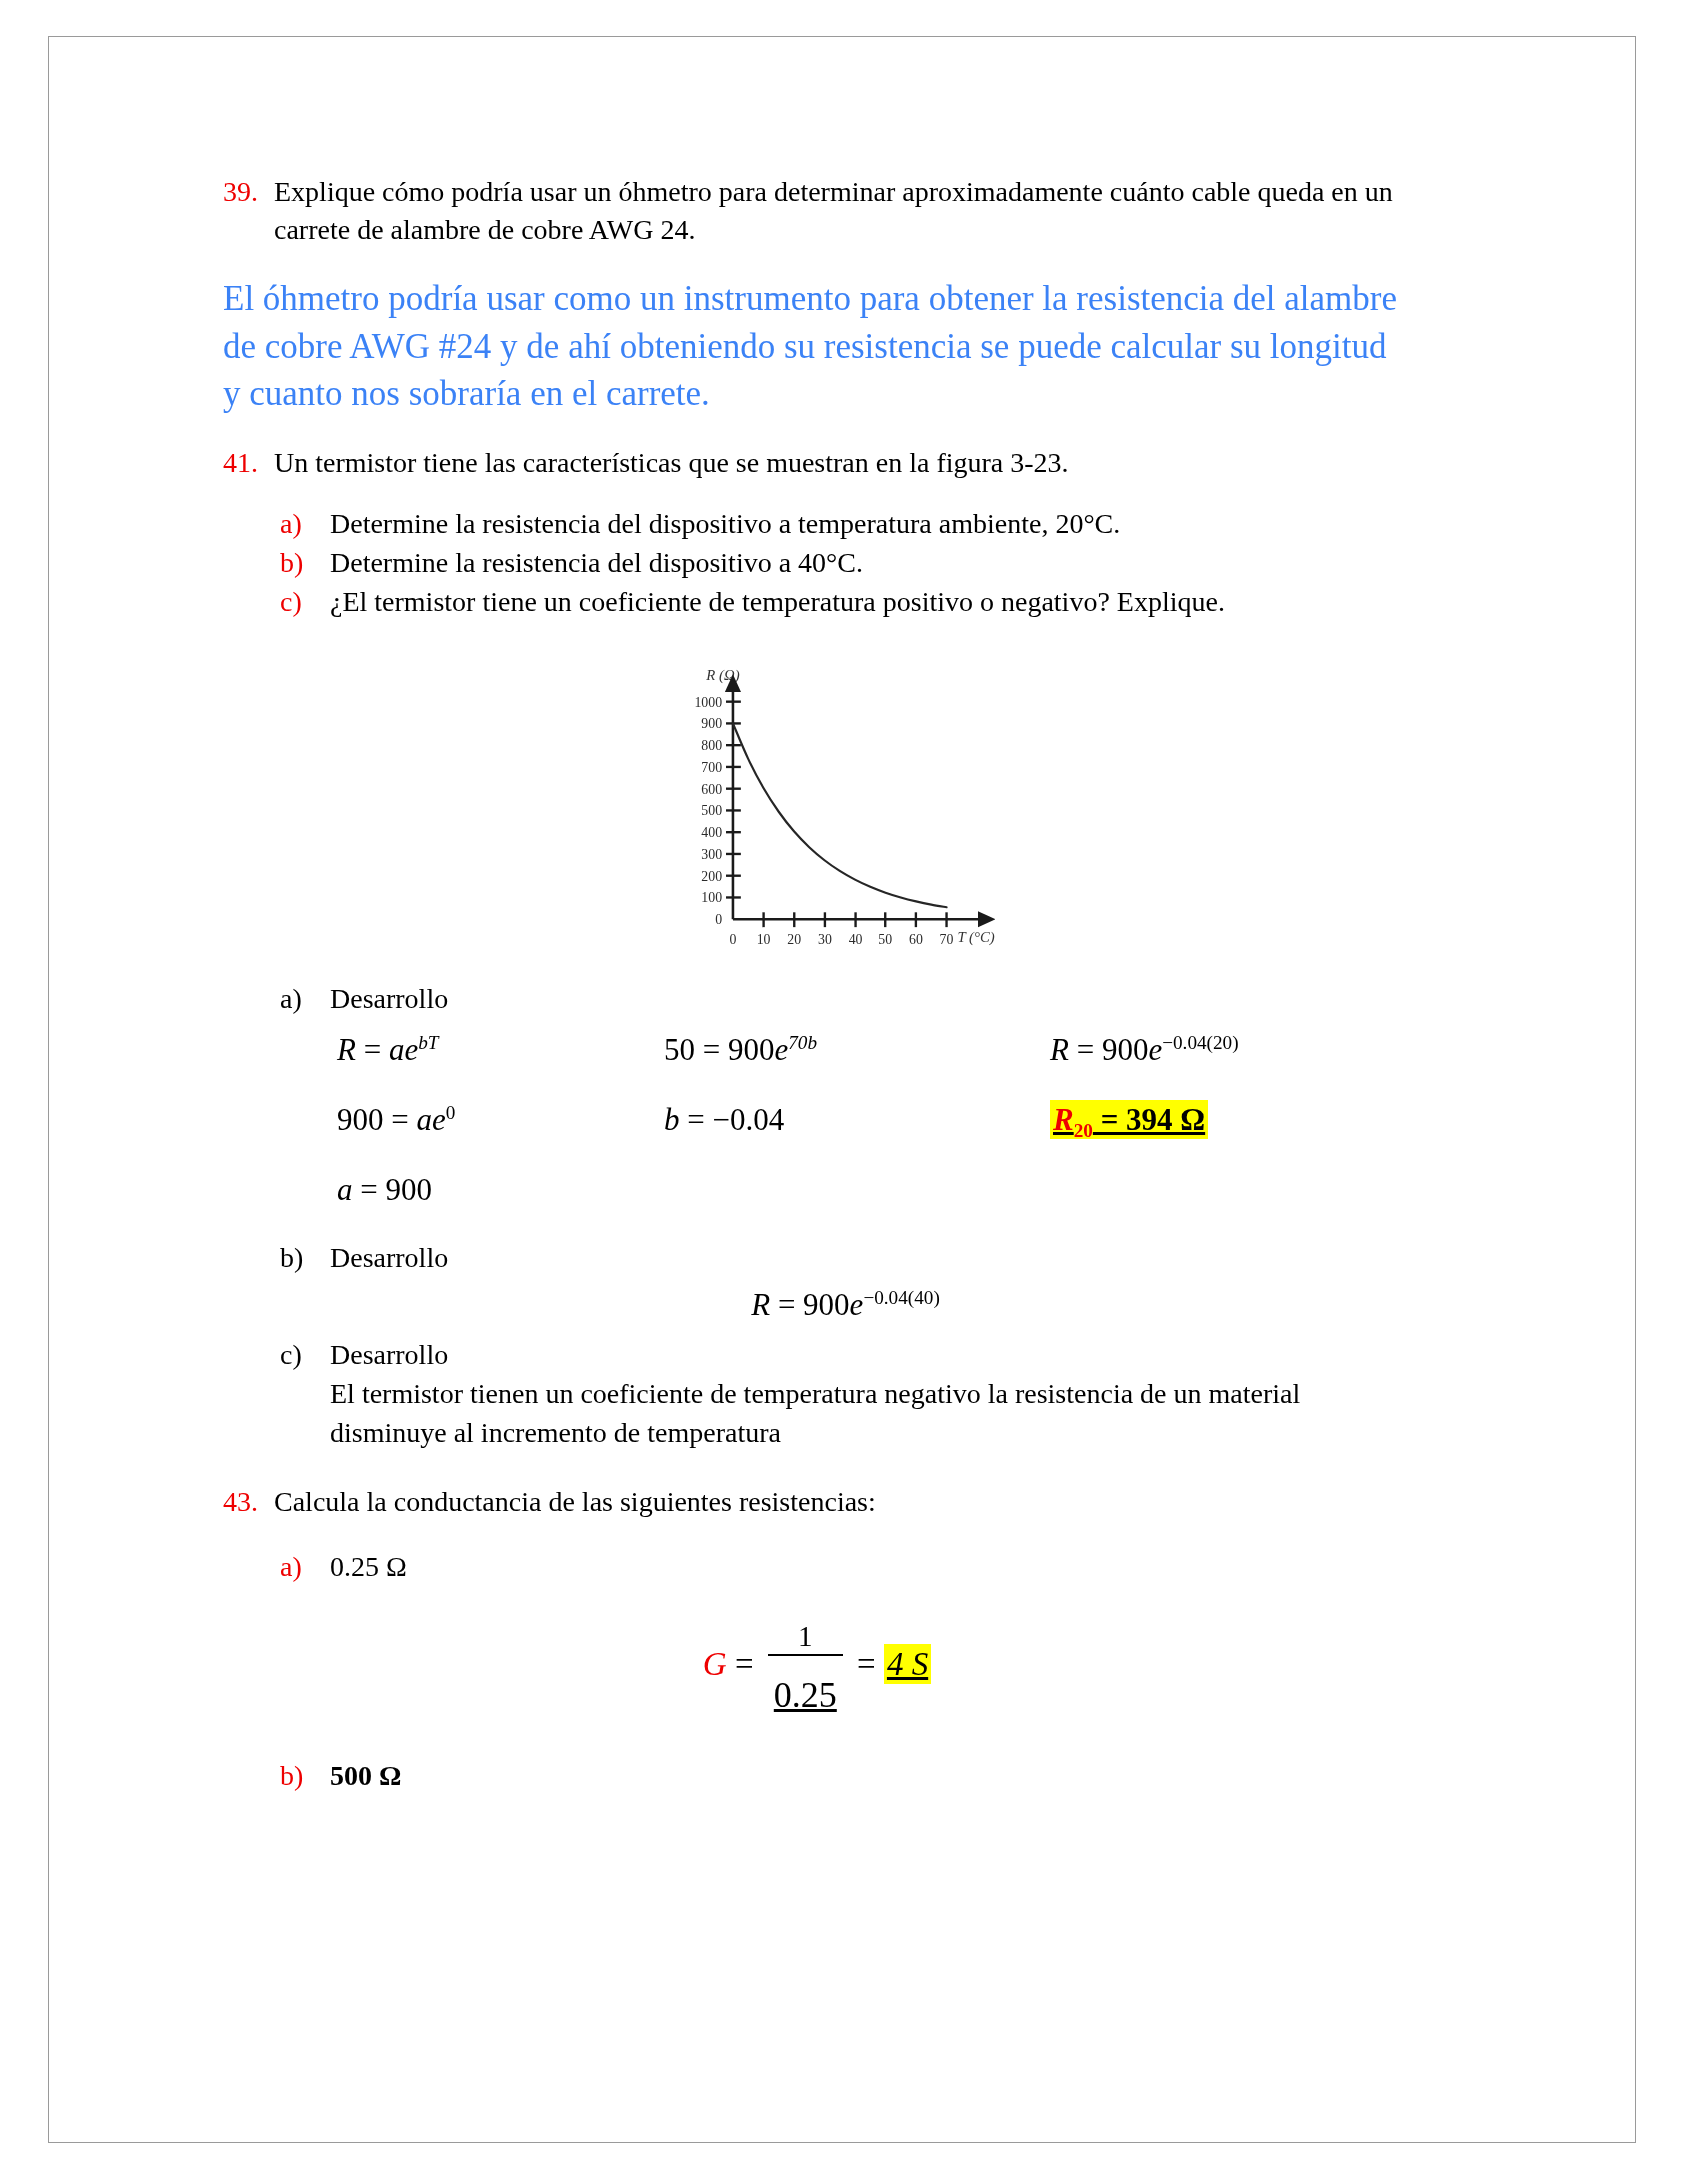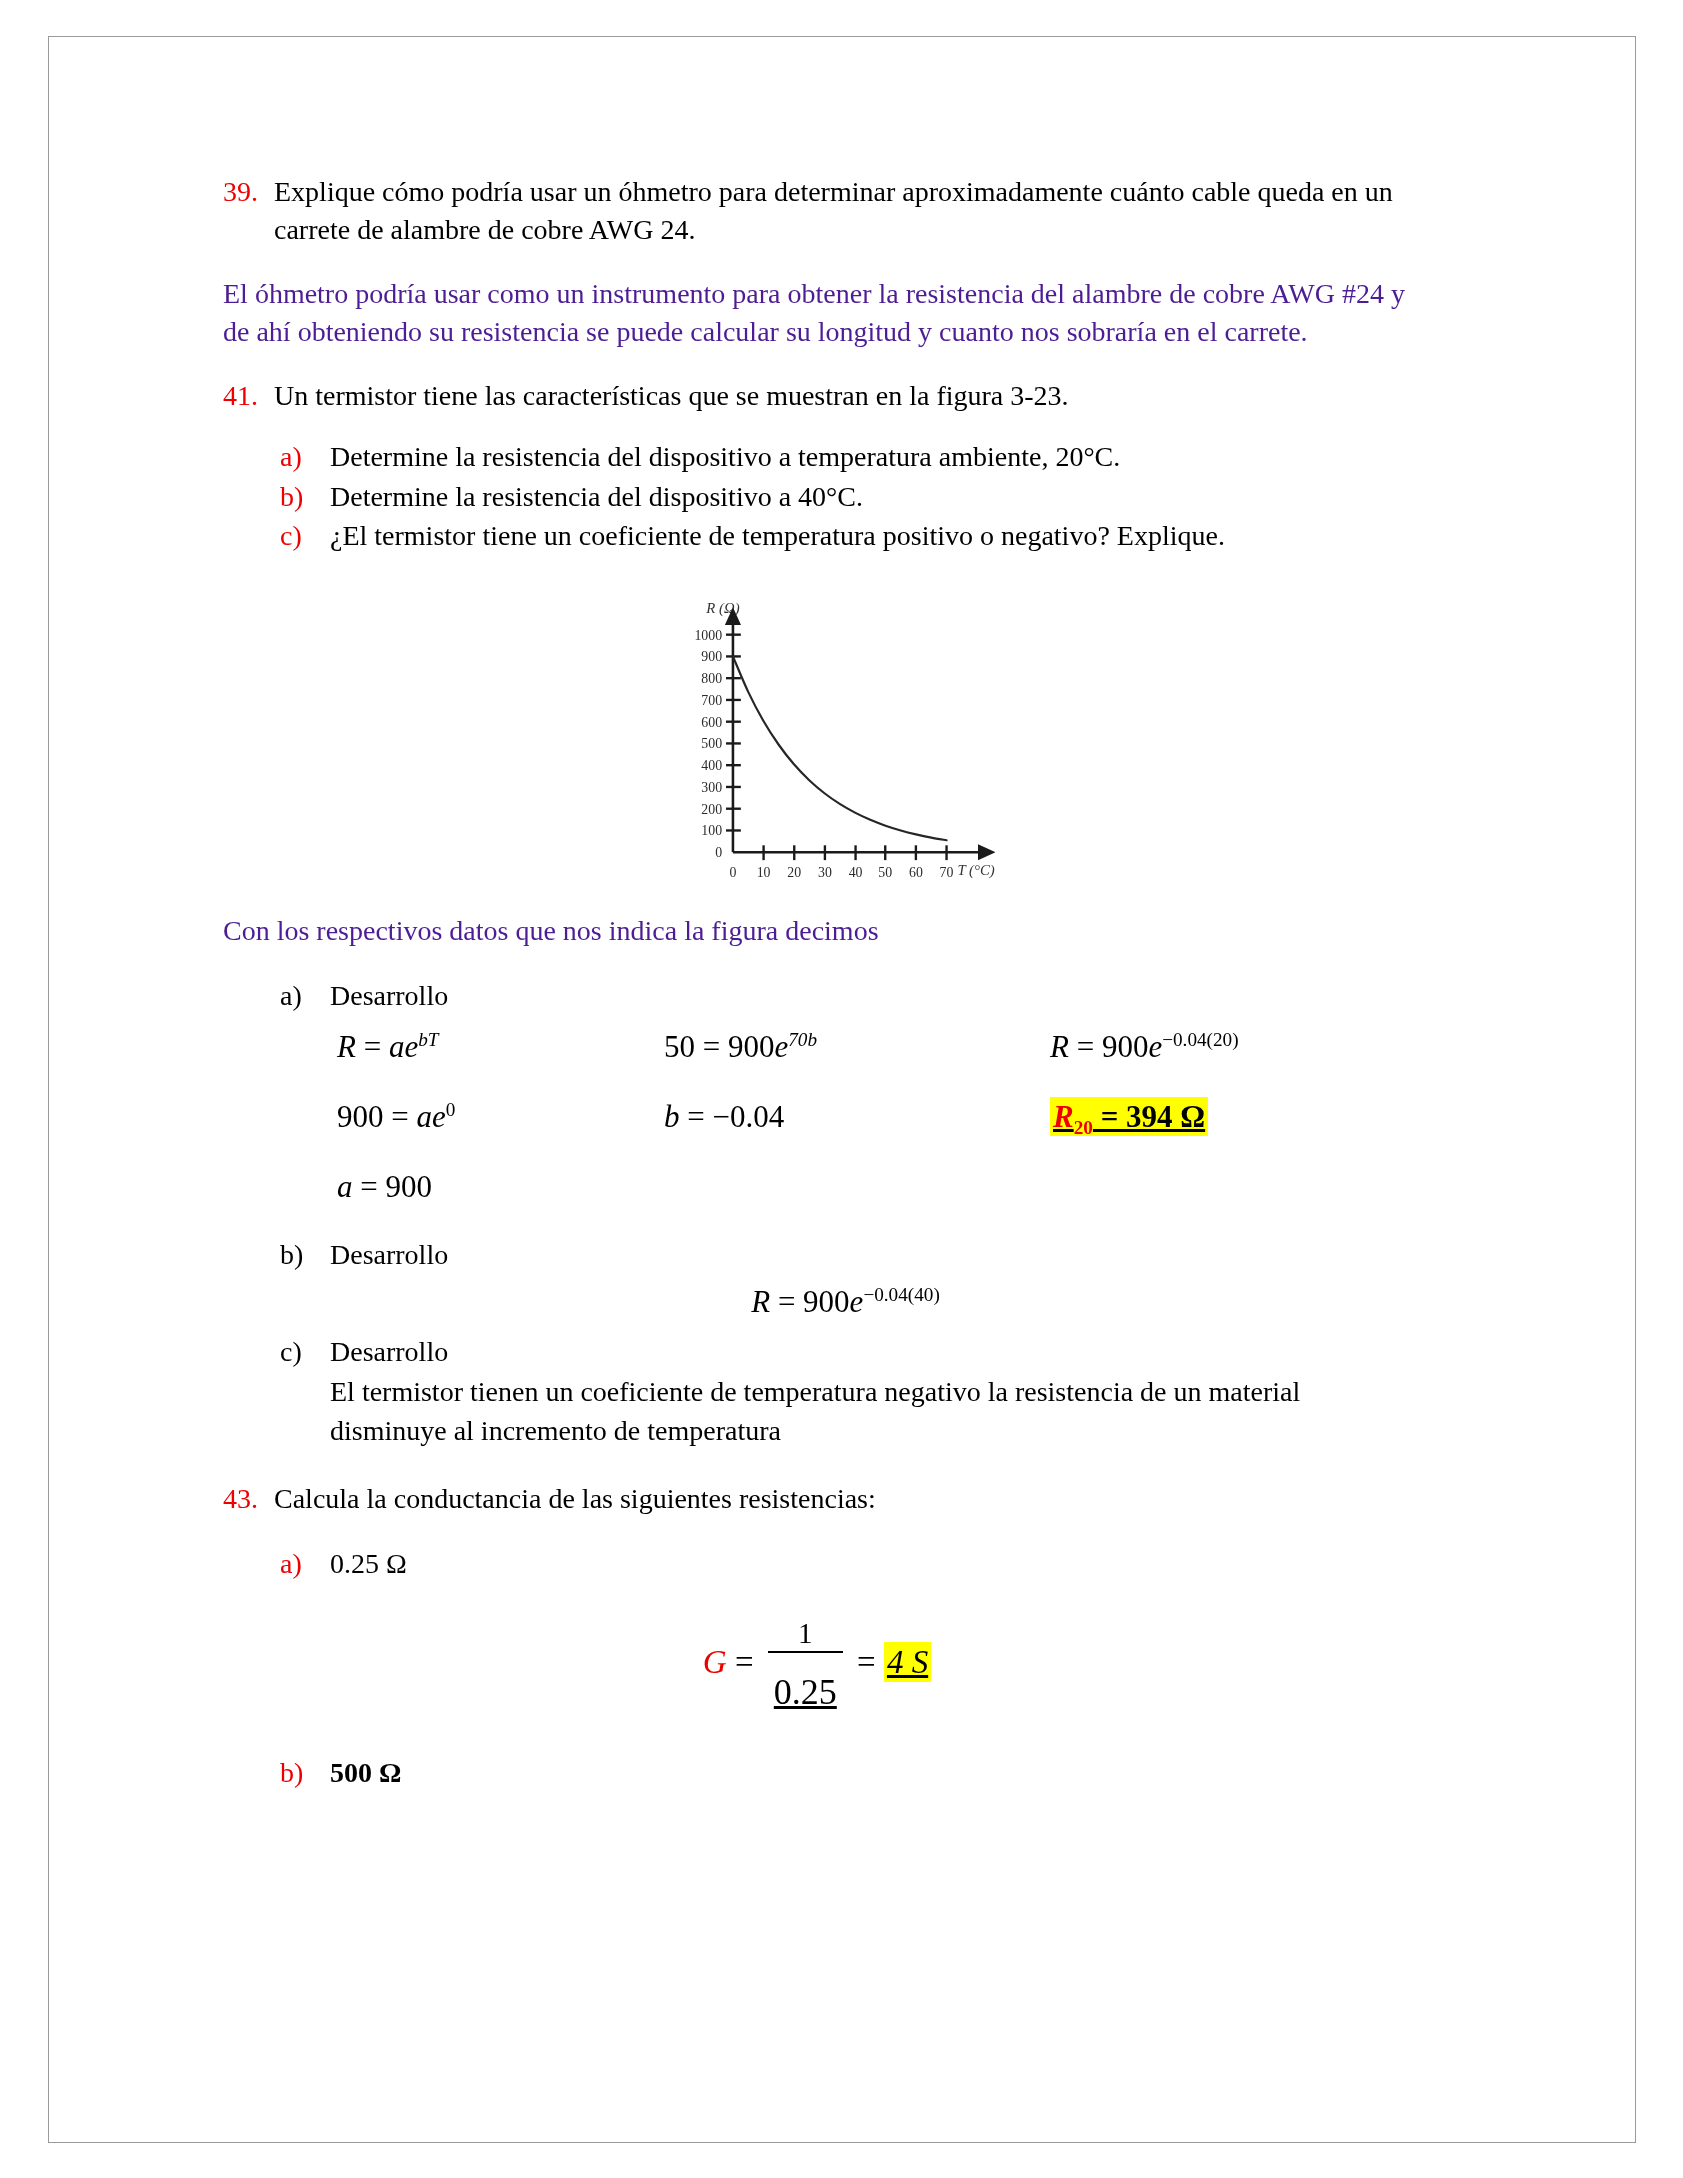--- a/index.html
+++ b/index.html
@@ -31,23 +31,23 @@
   .content {
     position: absolute;
     left: 223px;
     top: 173px;
     width: 1188px;
   }
 
   
   p.para {
     margin: 0 0 26px 0;
-    font-size: 28px;
+    font-size: 35px;
     line-height: 1.36;
-    color: #4c1d95;
+    color: #3b82f6;
     text-align: left;
   }
   .q-item {
     display: flex;
     margin: 0 0 26px 0;
   }
   .q-num {
     flex: 0 0 auto;
     color: #ee0000;
     font-size: 28px;
@@ -240,21 +240,20 @@
           <text x="280" y="285">60</text>
           <text x="311" y="285">70</text>
         </g>
 
         <text x="322" y="283" font-family="'Liberation Serif', serif" font-size="15" font-style="italic" fill="#333">T (°C)</text>
 
         <path id="curve-path" fill="none" stroke="#262626" stroke-width="2.2" stroke-linecap="round" stroke-linejoin="round" d="M 95.00 62.00 C 97.57 67.98, 105.29 86.97, 110.43 97.86 C 115.57 108.75, 120.71 118.43, 125.86 127.34 C 131.00 136.25, 136.14 144.02, 141.29 151.32 C 146.43 158.62, 151.57 165.14, 156.71 171.12 C 161.86 177.10, 167.00 182.30, 172.14 187.18 C 177.29 192.06, 182.43 196.38, 187.57 200.38 C 192.71 204.38, 197.86 207.90, 203.00 211.16 C 208.14 214.42, 213.29 217.28, 218.43 219.96 C 223.57 222.64, 228.71 225.02, 233.86 227.22 C 239.00 229.42, 244.14 231.36, 249.29 233.16 C 254.43 234.96, 259.57 236.53, 264.71 238.00 C 269.86 239.47, 275.00 240.75, 280.14 241.96 C 285.29 243.17, 290.43 244.27, 295.57 245.26 C 300.71 246.25, 308.43 247.46, 311.00 247.90"></path>
       </svg>
     </div>
 
-    <p class="para">Con los respectivos datos que nos indica la figura decimos</p>
 
     <div class="indent-1">
       <div class="abc-row">
         <span class="marker blk">a)</span>
         <span class="txt">Desarrollo</span>
       </div>
 
       <div class="eq-grid">
         <div class="math">
           <i>R</i> = <i>a</i><i>e</i><sup class="exp"><i>bT</i></sup>

